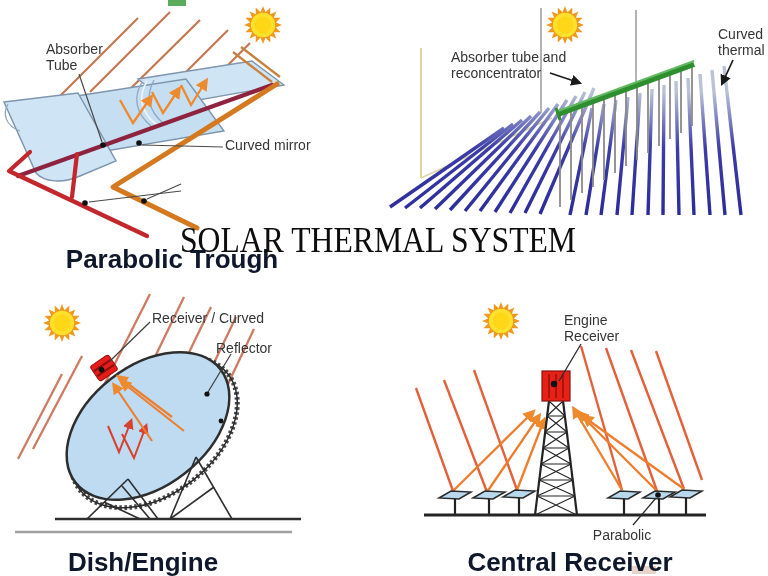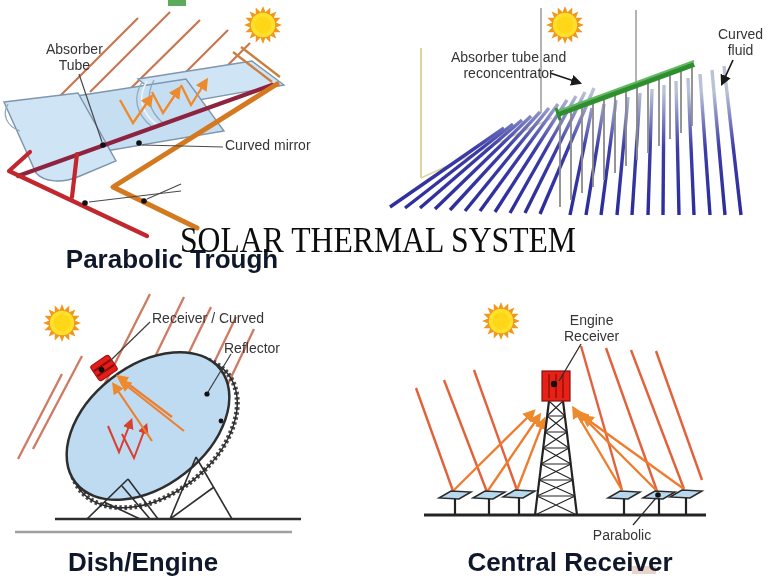--- a/index.html
+++ b/index.html
@@ -1,19 +1,19 @@
 <!DOCTYPE html>
 <html><head>
 <meta charset="utf-8">
 <style>
   html,body{margin:0;padding:0;background:#fff;}
   .stage{position:relative;width:768px;height:576px;background:#ffffff;overflow:hidden;
          font-family:"Liberation Sans",sans-serif;}
   svg.quad{position:absolute;width:384px;height:288px;}
-  .label{position:absolute;color:#353535;font-size:14px;line-height:16px;white-space:nowrap;text-align:center;}
+  .label{position:absolute;color:#353535;font-size:14px;line-height:16px;white-space:nowrap;}
   .label .ln{display:block;}
   .caption{position:absolute;color:#0f172a;font-size:26px;line-height:24px;white-space:nowrap;
            transform:translateX(-50%);font-weight:bold;}
   .title{position:absolute;left:378px;top:220px;font-family:"Liberation Serif",serif;
          font-size:36px;line-height:40px;color:#0d0d0d;white-space:nowrap;
          transform:translateX(-50%) scaleX(0.88);}
   .centered{transform:translateX(-50%);}
 </style>
 </head>
 <body>
@@ -276,26 +276,26 @@
   </div>
   <div class="label" style="left:225px;top:137px">
     <span class="ln">Curved mirror</span>
   </div>
   <div class="label" style="left:451px;top:49px">
     <span class="ln">Absorber tube and</span>
     <span class="ln">reconcentrator</span>
   </div>
   <div class="label" style="left:718px;top:26px">
     <span class="ln">Curved</span>
-    <span class="ln">fluid</span>
+    <span class="ln">thermal</span>
   </div>
   <div class="label" style="left:152px;top:310px">
     <span class="ln">Receiver / Curved</span>
   </div>
-  <div class="label" style="left:224px;top:340px">
+  <div class="label" style="left:216px;top:340px">
     <span class="ln">Reflector</span>
   </div>
   <div class="label" style="left:564px;top:312px">
     <span class="ln">Engine</span>
     <span class="ln">Receiver</span>
   </div>
   <div class="label centered" style="left:622px;top:527px">
     <span class="ln">Parabolic</span>
   </div>
 

